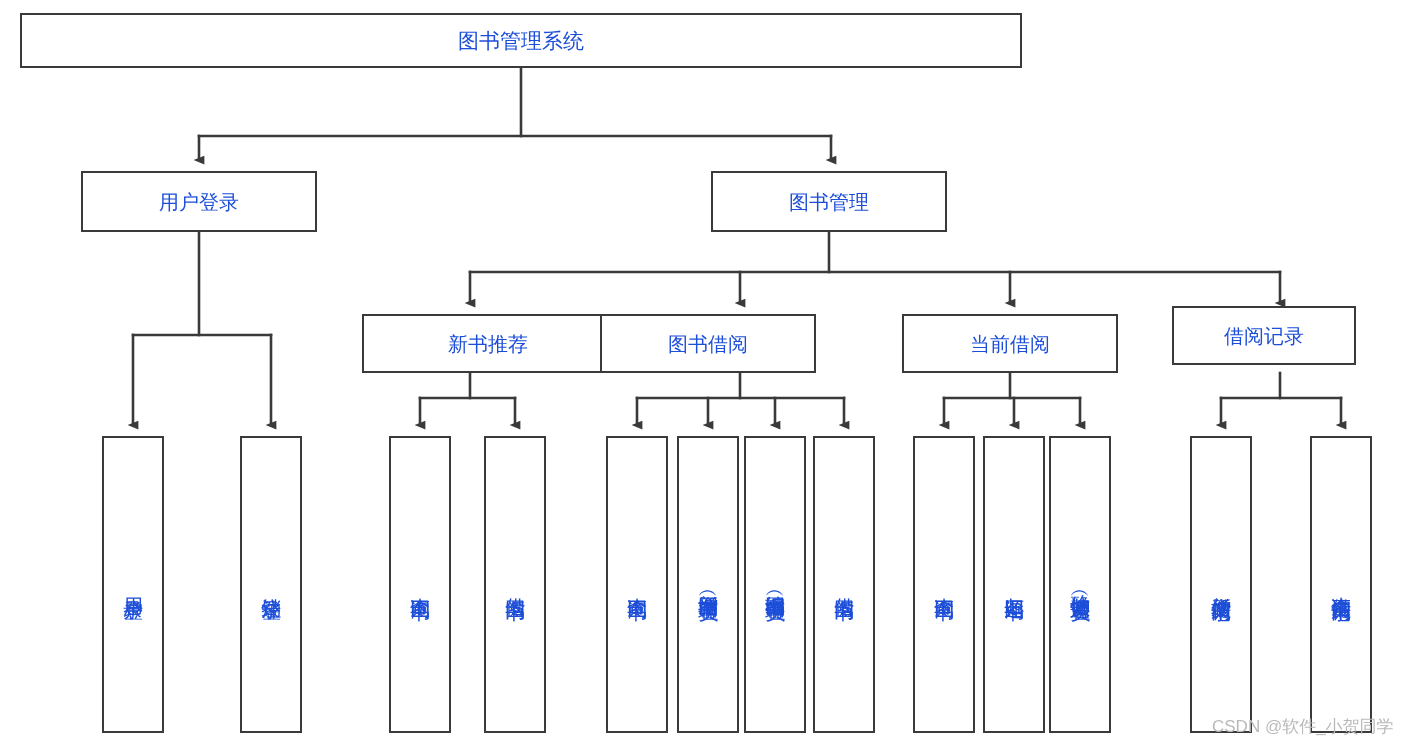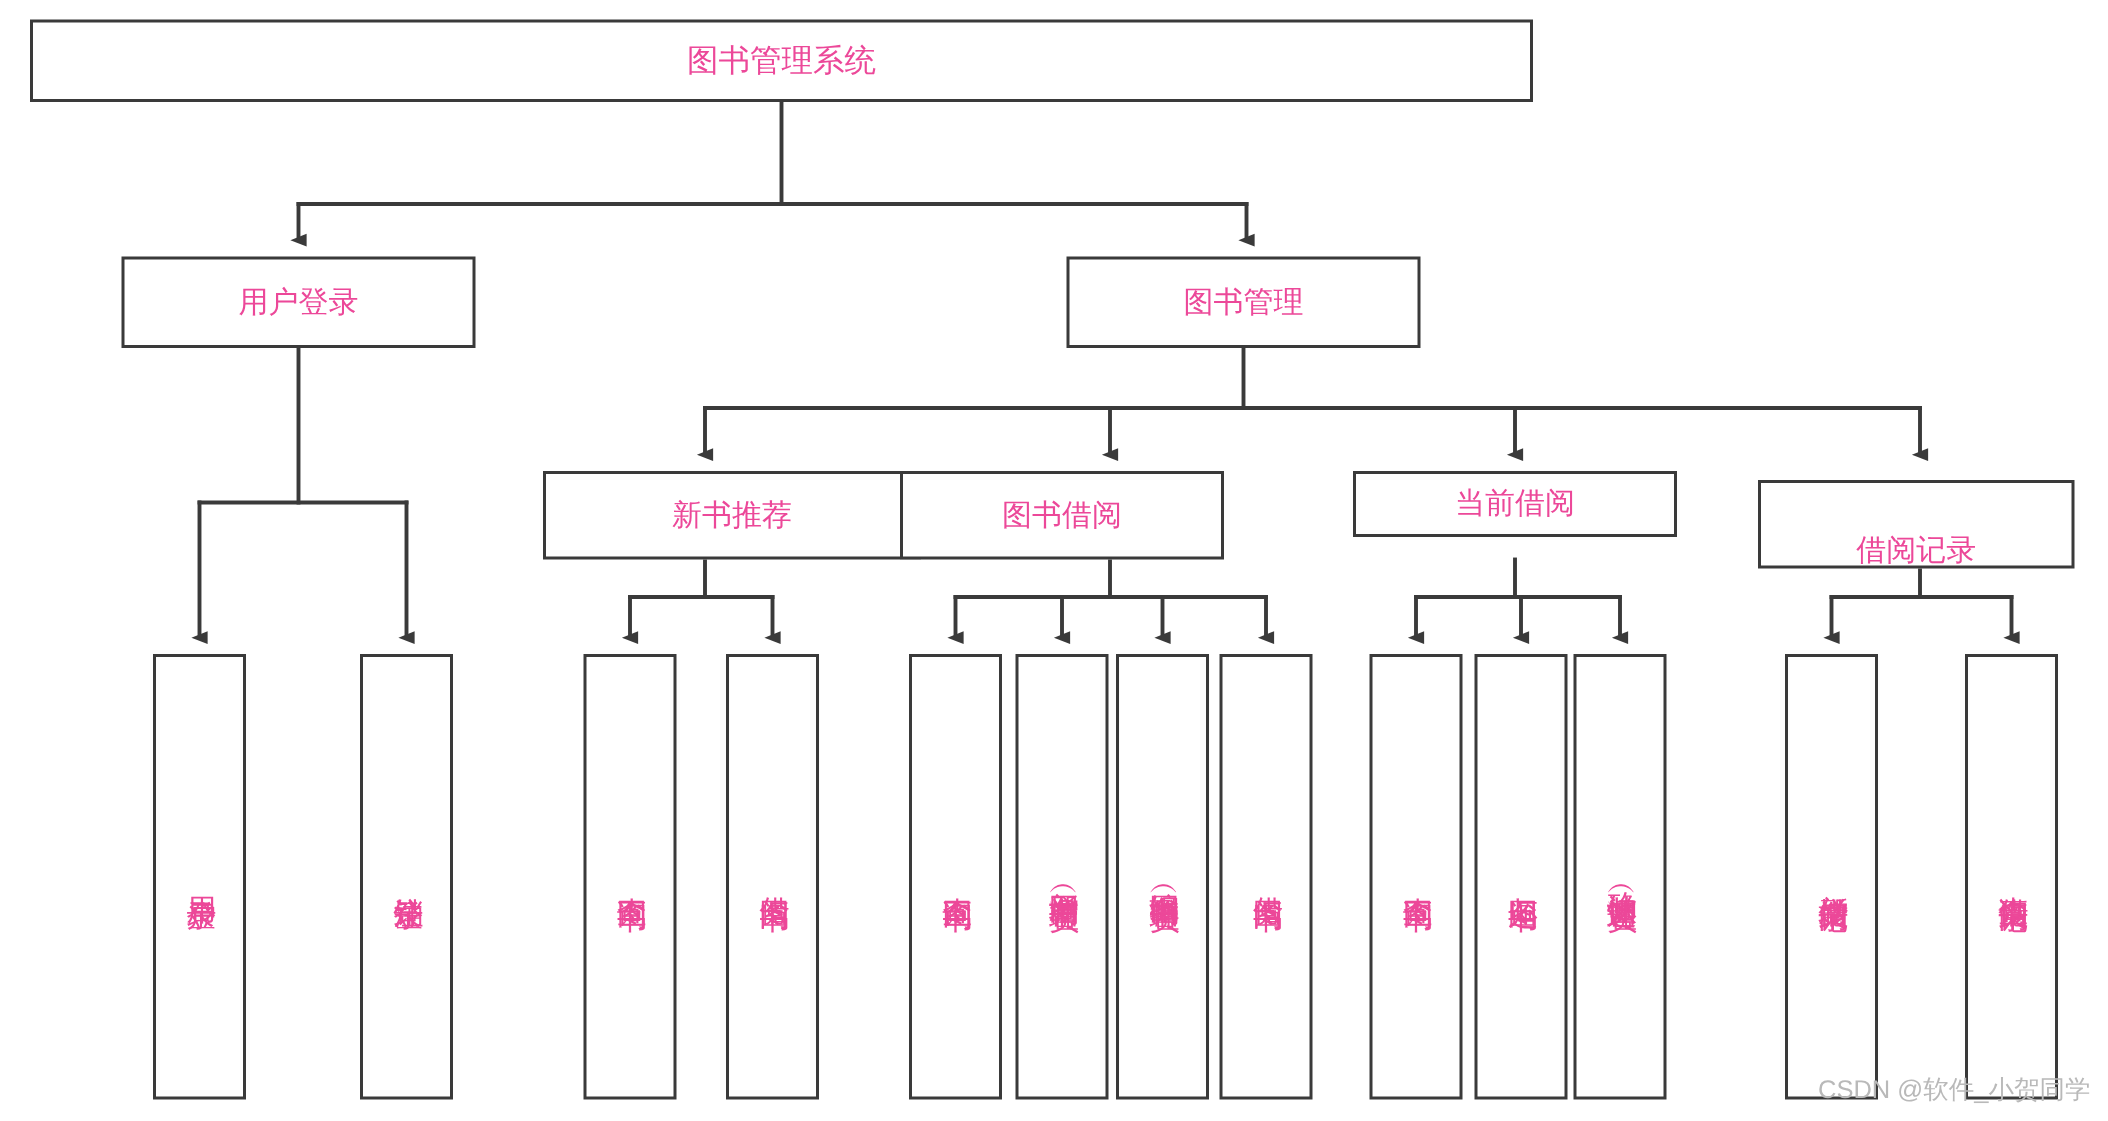--- a/index.html
+++ b/index.html
@@ -25,21 +25,21 @@
     pointer-events: none;
   }
   .node {
     position: absolute;
     box-sizing: border-box;
     background: #ffffff;
     border: 2px solid #3a3a3a;
     display: flex;
     align-items: center;
     justify-content: center;
-    color: #ec4899;
+    color: #1d4ed8;
   }
   .node.horizontal .label {
     writing-mode: horizontal-tb;
     white-space: nowrap;
     line-height: 1;
   }
   .node.vertical {
     align-items: center;
     justify-content: center;
   }
@@ -129,24 +129,24 @@
   <div class="node lvl1 horizontal" style="left:711px; top:171px; width:236px; height:61px;">
     <span class="label">图书管理</span>
   </div>
 
   <div class="node lvl2 horizontal" style="left:362px; top:314px; width:252px; height:59px;">
     <span class="label">新书推荐</span>
   </div>
   <div class="node lvl2 horizontal" style="left:600px; top:314px; width:216px; height:59px;">
     <span class="label">图书借阅</span>
   </div>
-  <div class="node lvl2 horizontal" style="left:902px; top:314px; width:216px; height:44px;">
+  <div class="node lvl2 horizontal" style="left:902px; top:314px; width:216px; height:59px;">
     <span class="label">当前借阅</span>
   </div>
-  <div class="node lvl2 horizontal" style="left:1172px; top:320px; width:211px; height:59px;align-items:flex-end;">
+  <div class="node lvl2 horizontal" style="left:1172px; top:306px; width:184px; height:59px;">
     <span class="label">借阅记录</span>
   </div>
 
   <div class="node leaf vertical" style="left:102px; top:436px; width:62px; height:297px;">
     <span class="label">用户登录</span>
   </div>
   <div class="node leaf vertical" style="left:240px; top:436px; width:62px; height:297px;">
     <span class="label">注销登录</span>
   </div>
   <div class="node leaf vertical" style="left:389px; top:436px; width:62px; height:297px;">

